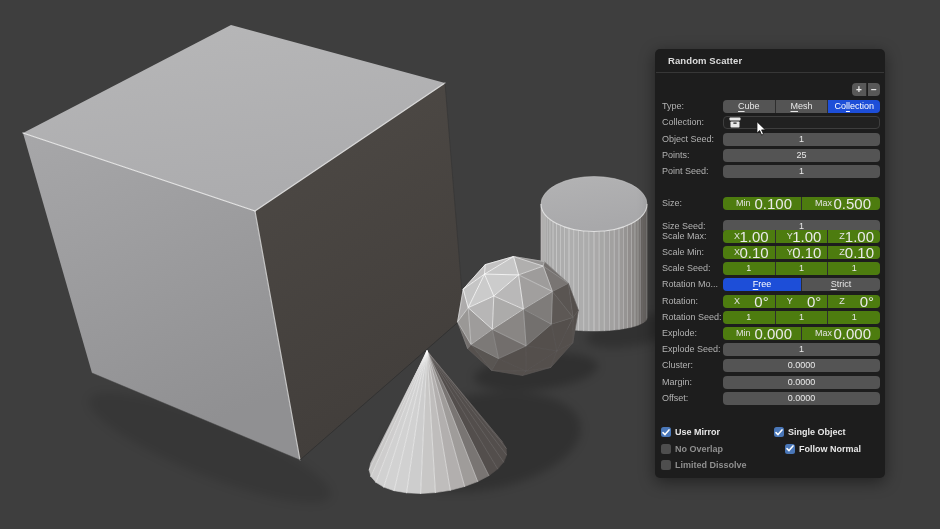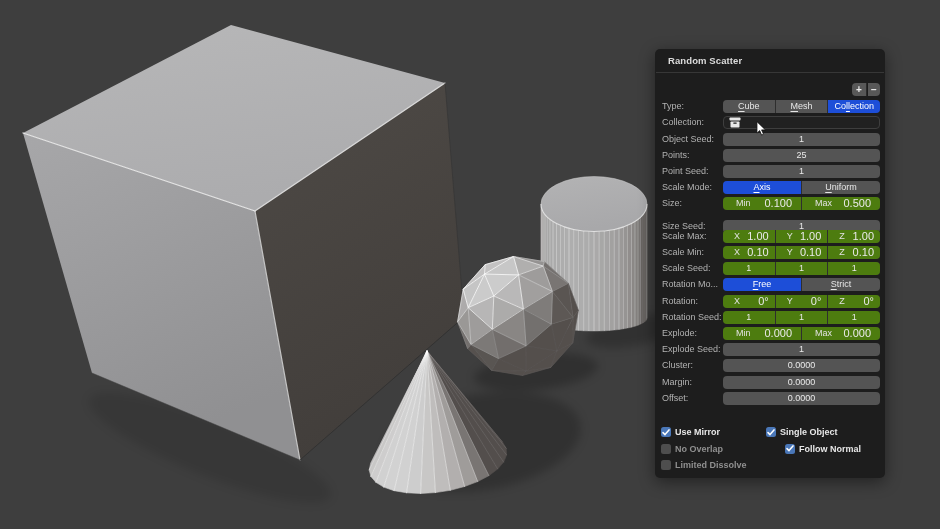--- a/index.html
+++ b/index.html
@@ -27,21 +27,21 @@
 .cfield{background:#212121;border:1px solid #3e3e3e;display:flex;align-items:center}
 .colicon{margin-left:5px;display:flex}
 .seggroup{display:flex;background:#2e2e2e;overflow:hidden}
 .segbtn{flex:1;display:flex;align-items:center;justify-content:center;background:#545454;
  font-size:9px;color:#e6e6e6;line-height:11px;white-space:nowrap}
 .segbtn + .segbtn,.kvseg + .kvseg{margin-left:1px}
 .segbtn.sel{background:#1d4ed8;color:#fff}
 .ul{text-decoration:underline;text-underline-offset:1.5px;text-decoration-thickness:1px}
 .kvseg{flex:1;position:relative;background:#4d7c0f}
 .kvseg .k{position:absolute;left:11px;top:0;height:13px;line-height:13px;font-size:9px;color:#e2e2e2}
-.kvseg .kv{position:absolute;right:6px;top:0;height:13px;line-height:13px;font-size:11px;color:#eaeaea}
+.kvseg .kv{position:absolute;right:6px;top:0;height:13px;line-height:13px;font-size:15px;color:#eaeaea}
 .kvseg.ctr{display:flex;align-items:center;justify-content:center}
 .kvseg.ctr .v{font-size:9px;color:#eaeaea;line-height:11px}
 .row [data-name="multifield-size"] .kv,.row [data-name="multifield-explode"] .kv{right:9px}
 .row [data-name="multifield-size"] .k,.row [data-name="multifield-explode"] .k{left:13px}
 .cbrow{position:absolute;height:13px;display:flex;align-items:flex-start}
 .cbox{width:10px;height:10px;border-radius:2.5px;display:flex;align-items:center;justify-content:center}
 .checked .cbox{background:#4a77b8}
 .unchecked .cbox{background:#4e4e4e}
 .cblabel{margin-left:4px;font-size:9px;font-weight:bold;white-space:nowrap}
 .checked .cblabel{color:#e7e7e7}
@@ -359,35 +359,20 @@
 <div class="field fval" data-name="field-points">
         <span class="v" data-name="field-value">25</span>
       </div>
     </div>
 <div class="row" style="top:116.0px" data-name="row-point-seed">
       <div class="rlabel" data-name="row-label">Point Seed:</div>
 <div class="field fval" data-name="field-point-seed">
         <span class="v" data-name="field-value">1</span>
       </div>
     </div>
-<div class="row" style="top:132.2px" data-name="row-scale-mode">
-      <div class="rlabel" data-name="row-label">Scale Mode:</div>
-<div class="field seggroup" data-name="segmented-scale-mode">
-        <div class="segbtn sel" data-name="option-axis">
-          <span data-name="label-part"></span>
-          <span class="ul" data-name="label-part-underlined">A</span>
-          <span data-name="label-part">xis</span>
-        </div>
-<div class="segbtn" data-name="option-uniform">
-          <span data-name="label-part"></span>
-          <span class="ul" data-name="label-part-underlined">U</span>
-          <span data-name="label-part">niform</span>
-        </div>
-      </div>
-    </div>
 <div class="row" style="top:148.4px" data-name="row-size">
       <div class="rlabel" data-name="row-label">Size:</div>
 <div class="field seggroup" data-name="multifield-size">
         <div class="kvseg" data-name="subfield-min">
           <span class="k" data-name="subfield-key">Min</span>
           <span class="kv" data-name="subfield-value">0.100</span>
         </div>
 <div class="kvseg" data-name="subfield-max">
           <span class="k" data-name="subfield-key">Max</span>
           <span class="kv" data-name="subfield-value">0.500</span>
@@ -532,21 +517,21 @@
       </div>
     </div>
   <div class="cbrow checked" style="top:378.3px;left:6px" data-name="checkbox-use-mirror">
       <span class="cbox" data-name="checkbox-box-icon">
         <svg data-name="checkmark-icon" width="8" height="7" viewBox="0 0 8 7">
           <path d="M1 3.6 L3 5.6 L7 0.9" fill="none" stroke="#fff" stroke-width="1.5" stroke-linecap="round" stroke-linejoin="round"></path>
         </svg>
       </span>
       <span class="cblabel" data-name="checkbox-label">Use Mirror</span>
     </div>
-<div class="cbrow checked" style="top:378.3px;left:111px" data-name="checkbox-single-object">
+<div class="cbrow checked" style="top:378.3px;left:119px" data-name="checkbox-single-object">
       <span class="cbox" data-name="checkbox-box-icon">
         <svg data-name="checkmark-icon" width="8" height="7" viewBox="0 0 8 7">
           <path d="M1 3.6 L3 5.6 L7 0.9" fill="none" stroke="#fff" stroke-width="1.5" stroke-linecap="round" stroke-linejoin="round"></path>
         </svg>
       </span>
       <span class="cblabel" data-name="checkbox-label">Single Object</span>
     </div>
 <div class="cbrow unchecked" style="top:394.8px;left:6px" data-name="checkbox-no-overlap">
       <span class="cbox" data-name="checkbox-box-icon"></span>
       <span class="cblabel" data-name="checkbox-label">No Overlap</span>

